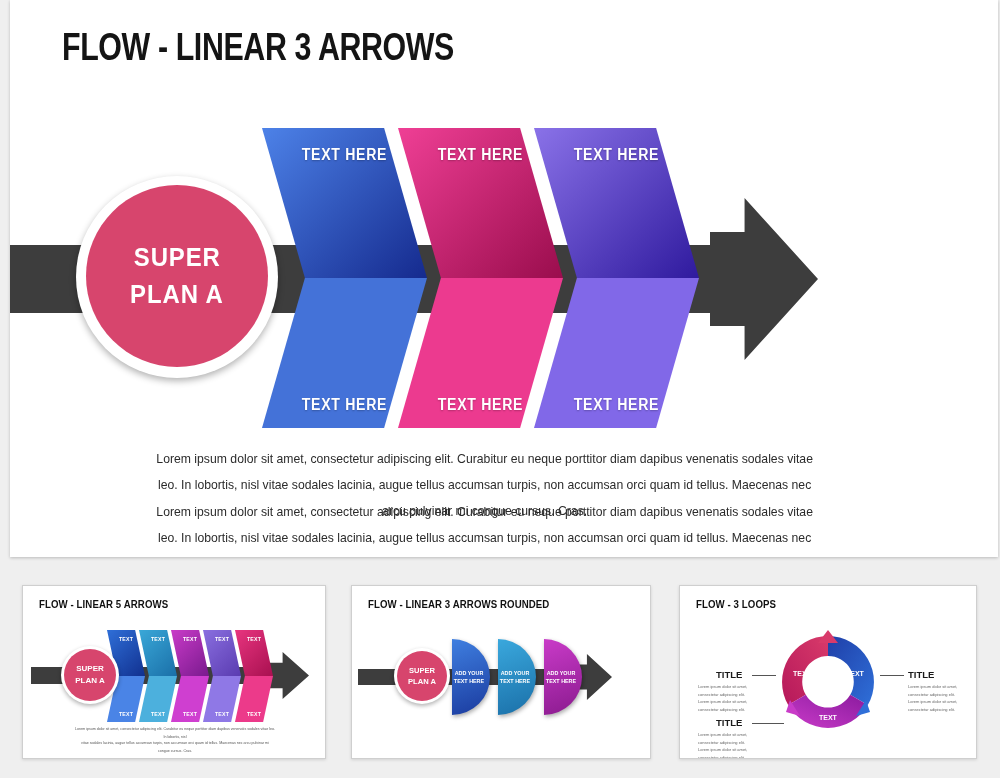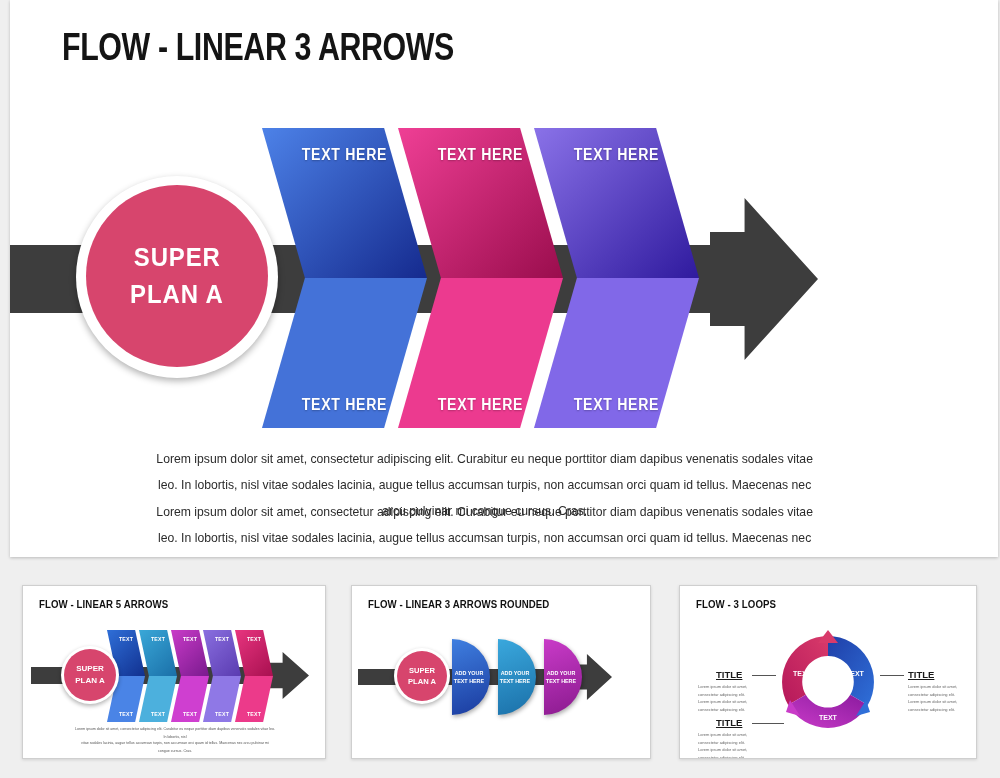--- a/index.html
+++ b/index.html
@@ -226,21 +226,21 @@
               font-weight: bold; font-size: 7.6px; line-height: 1.45; }
   .t2-seg { position: absolute; top: 53px; width: 38px; height: 76px;
               border-radius: 0 38px 38px 0; filter: drop-shadow(1px 2px 2px rgba(0,0,0,0.33));
               display:flex; align-items:center; justify-content:center; }
   .t2-seg .lbl { color:#fff; text-align:center; font-family:"Liberation Sans Narrow","Liberation Sans",sans-serif;
               font-weight:bold; font-size:5.4px; line-height:1.5; padding-right: 4px; }
 
   
   .t3-ring { position: absolute; left: 96px; top: 44px; width: 104px; height: 104px; }
   .t3-label { position: absolute; font-family:"Liberation Sans Narrow","Liberation Sans",sans-serif;
-              font-weight: bold; font-size: 9.5px; color: #1a1a1a; text-decoration: underline; }
+              font-weight: bold; font-size: 9.5px; color: #1a1a1a; }
   .t3-body  { position: absolute; font-family:"Liberation Sans Narrow","Liberation Sans",sans-serif;
               font-size: 4px; line-height: 1.9; color: #666; width: 56px; }
   .t3-line  { position: absolute; height: 1px; background: #555; }
   .t3-ringtext { position: absolute; color: #fff; font-weight: bold; font-size: 7px;
               font-family:"Liberation Sans Narrow","Liberation Sans",sans-serif; }
 </style>
 </head>
 <body>
 
 <div id="root">

